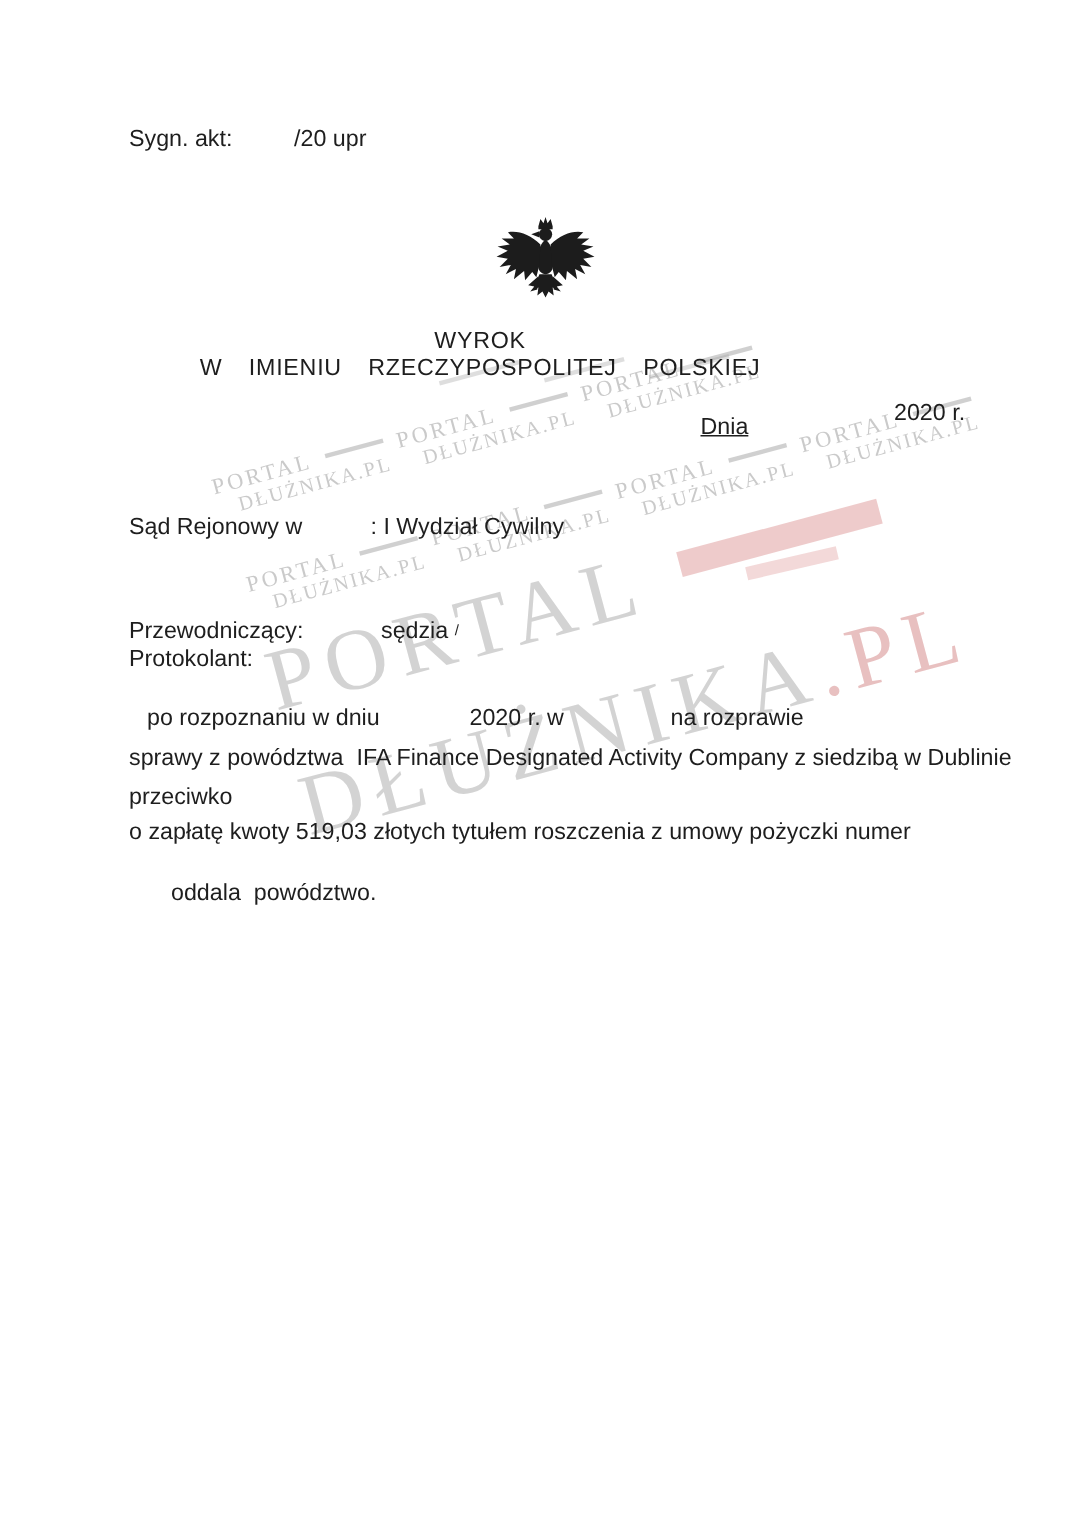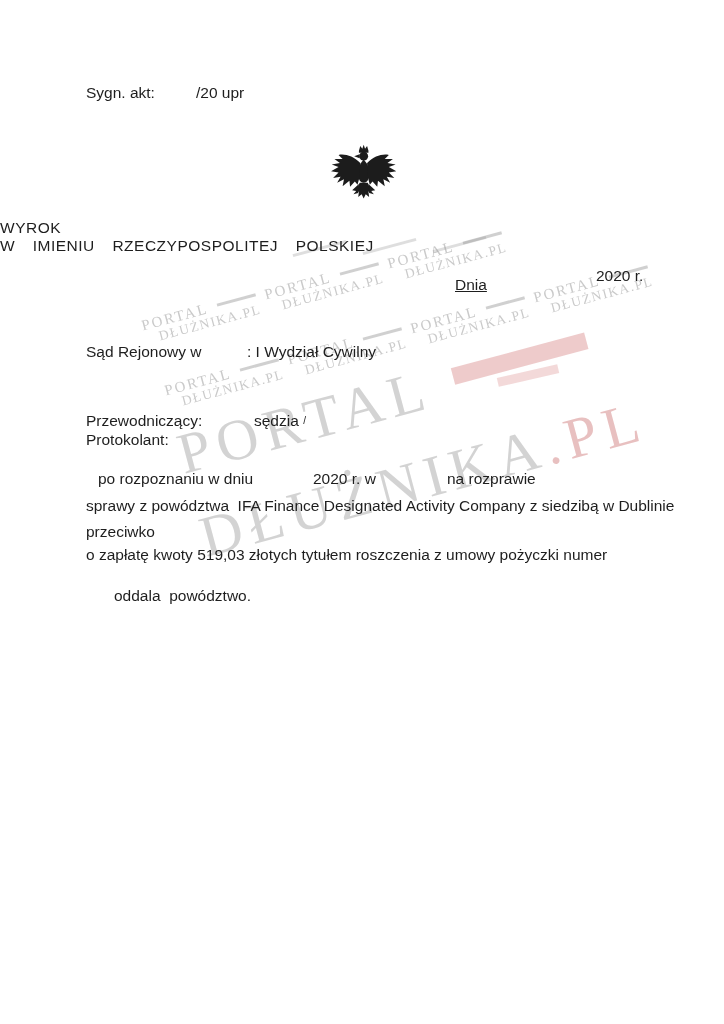--- a/index.html
+++ b/index.html
@@ -2,21 +2,21 @@
 <html><head>
 <meta charset="utf-8">
 <style>
   html,body{margin:0;padding:0;background:#ffffff;}
   body{width:724px;height:1024px;position:relative;overflow:hidden;
        font-family:"Liberation Sans",sans-serif;color:#1e1e1e;}
   .page{position:absolute;inset:0;background:#ffffff;}
 
   
   .txt{position:absolute;font-size:15.5px;line-height:17px;white-space:pre;z-index:3;}
-  .center{left:0;width:640px;text-align:left;}
+  .center{left:0;width:640px;text-align:center;}
   .heading{letter-spacing:0.5px;word-spacing:4px;}
 
   
   .wm{position:absolute;z-index:1;pointer-events:none;}
   .wm-tile{font-family:"Liberation Serif",serif;color:rgba(150,150,150,0.50);
            transform:rotate(-15deg);transform-origin:0 0;white-space:nowrap;}
   .wm-tile .l1{font-size:15px;letter-spacing:2px;line-height:14px;}
   .wm-tile .l2{font-size:13.5px;letter-spacing:1.5px;line-height:15px;padding-left:14px;}
   .wm-dash{display:inline-block;width:40px;height:3px;background:rgba(150,150,150,0.45);
            margin-left:10px;vertical-align:4px;}
@@ -91,21 +91,21 @@
       <path d="M58,59 L68,68 L62,69 L66,74 L59,72 Z"></path>
     </g>
   </svg>
 
   <div class="txt" style="left:86px;top:84px;">Sygn. akt:</div>
   <div class="txt" style="left:196px;top:84px;">/20 upr</div>
 
   <div class="txt center heading" style="top:219px;">WYROK</div>
   <div class="txt center heading" style="top:237px;">W  IMIENIU  RZECZYPOSPOLITEJ  POLSKIEJ</div>
 
-  <div class="txt" style="left:455px;top:276px;text-decoration:underline;">Dnia</div>
+  <div class="txt" style="left:467px;top:276px;text-decoration:underline;">Dnia</div>
   <div class="txt" style="left:596px;top:267px;">2020 r.</div>
 
   <div class="txt" style="left:86px;top:343px;">Sąd Rejonowy w</div>
   <div class="txt" style="left:247px;top:343px;">: I Wydział Cywilny</div>
 
 
   <div class="txt" style="left:86px;top:412px;">Przewodniczący:</div>
   <div class="txt" style="left:254px;top:412px;"><span>sędzia</span> <span style="font-size:10px;vertical-align:2px;">/</span></div>
 
   <div class="txt" style="left:86px;top:431px;">Protokolant:</div>

